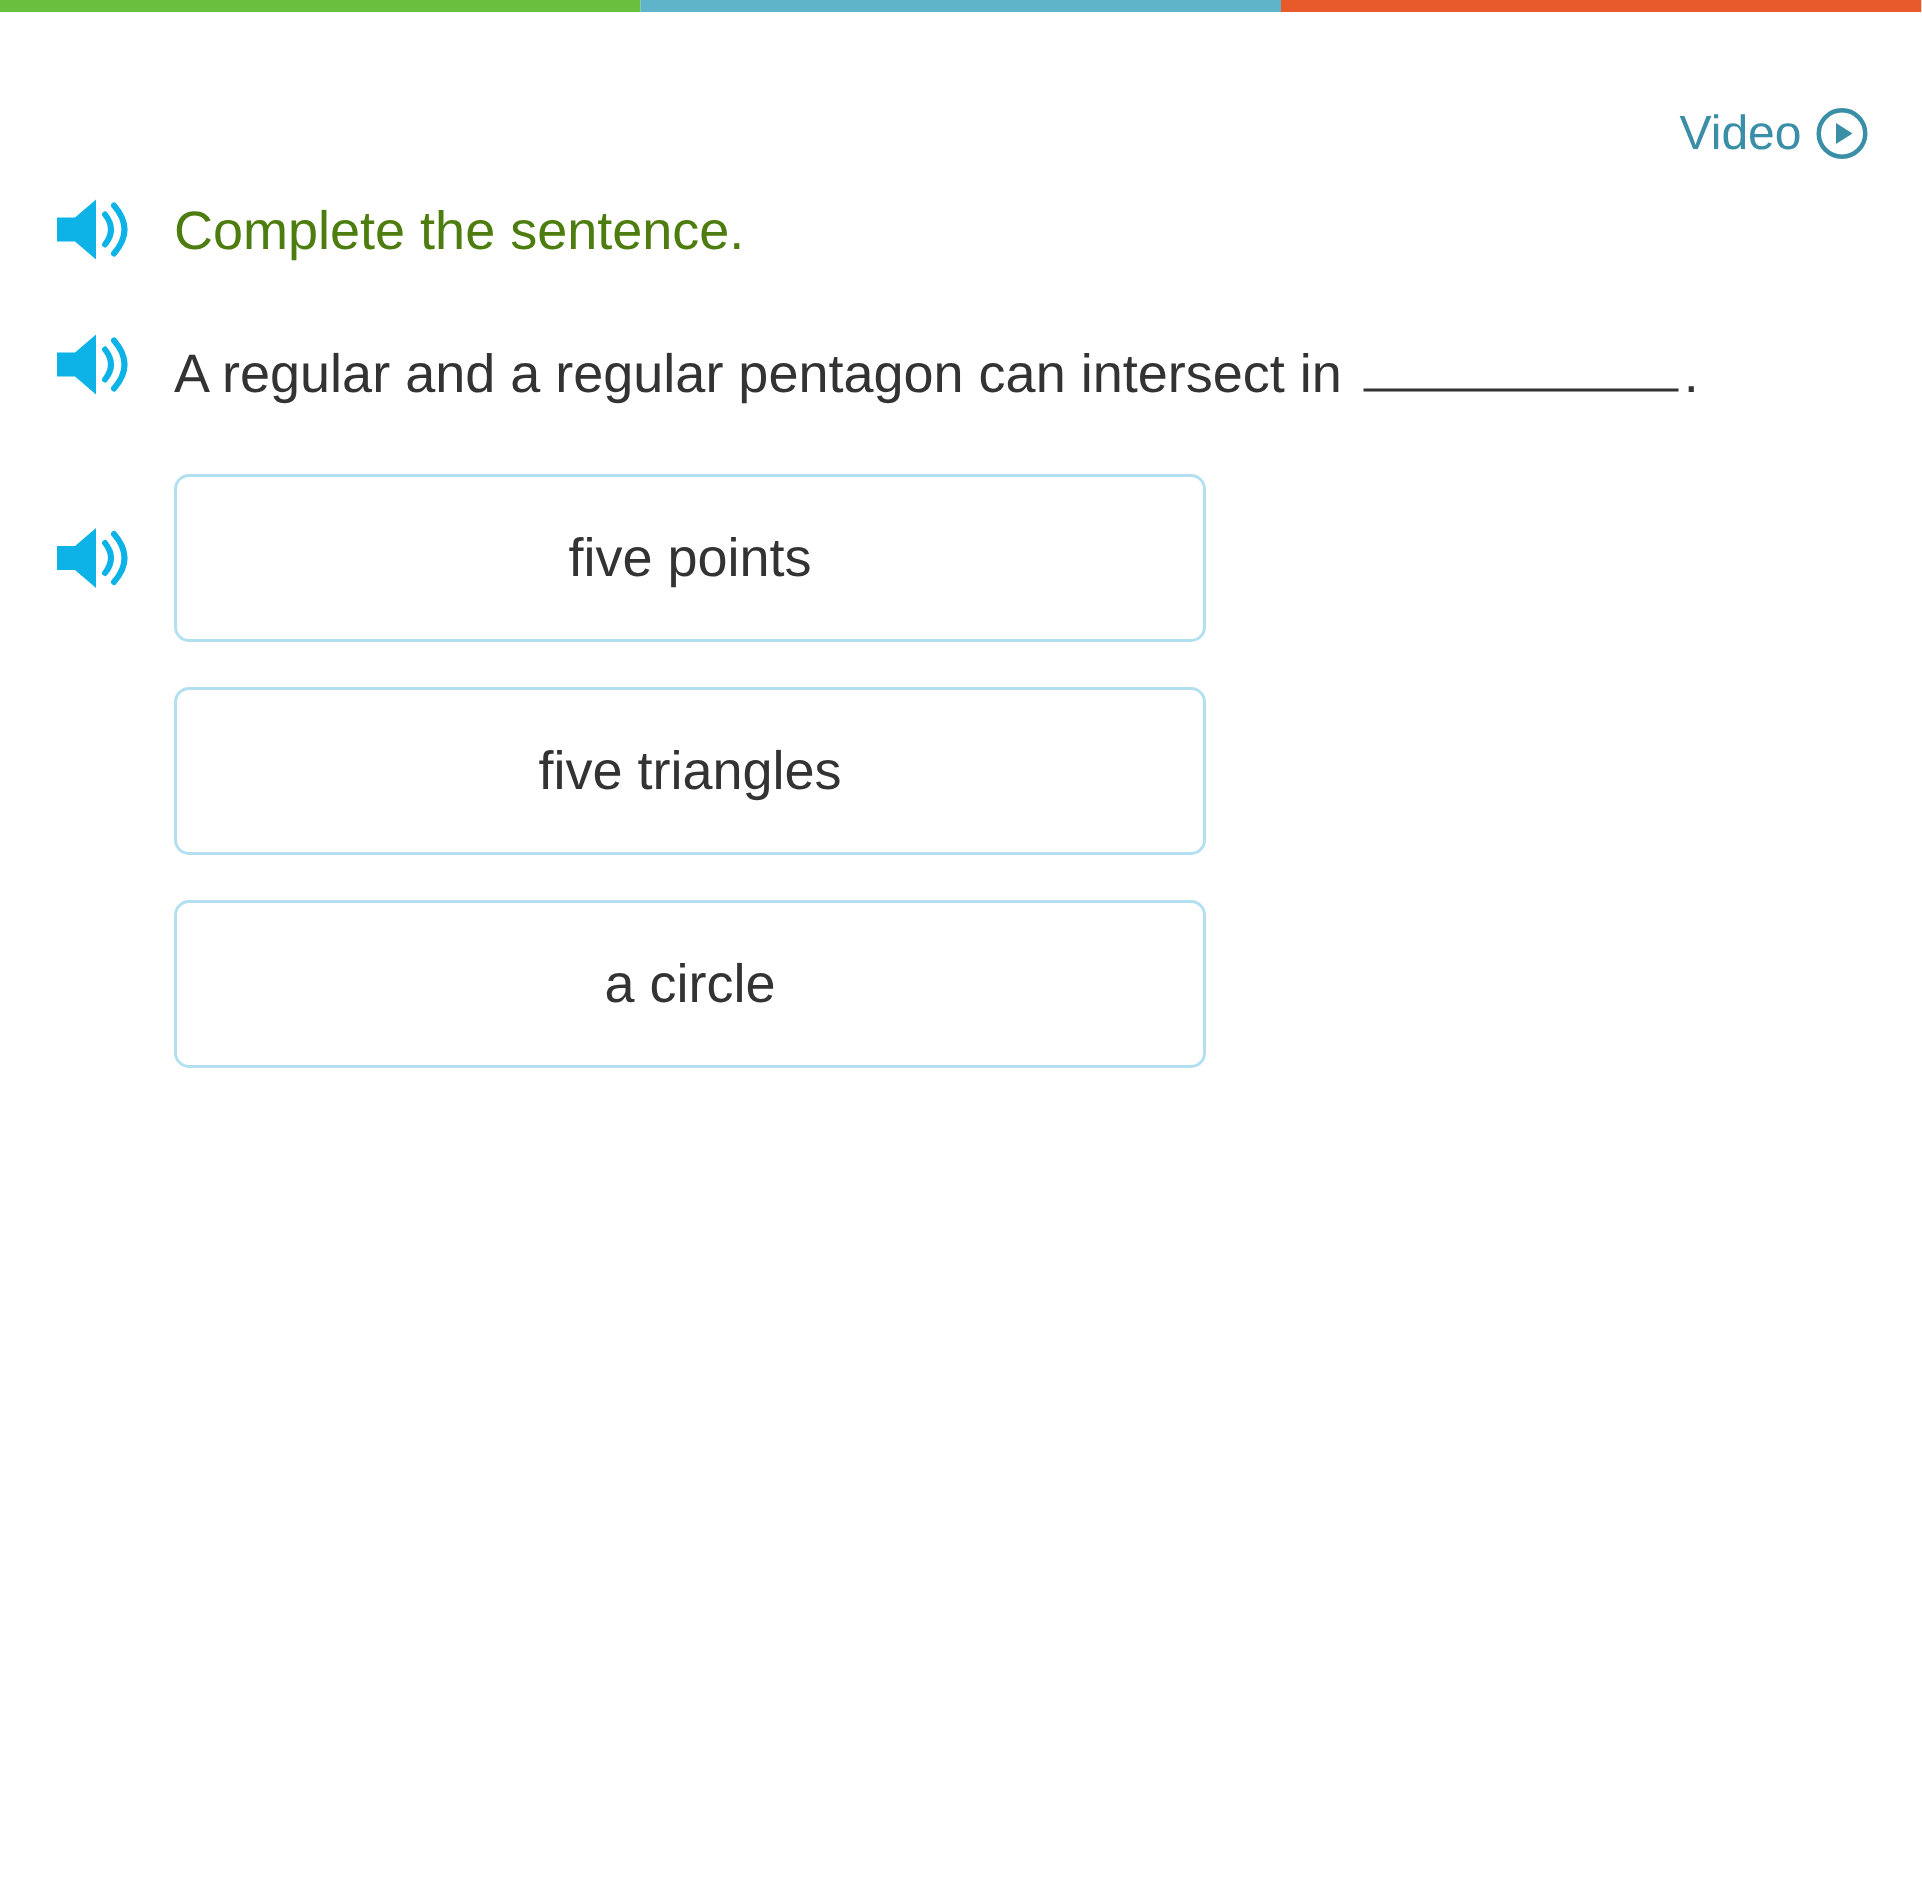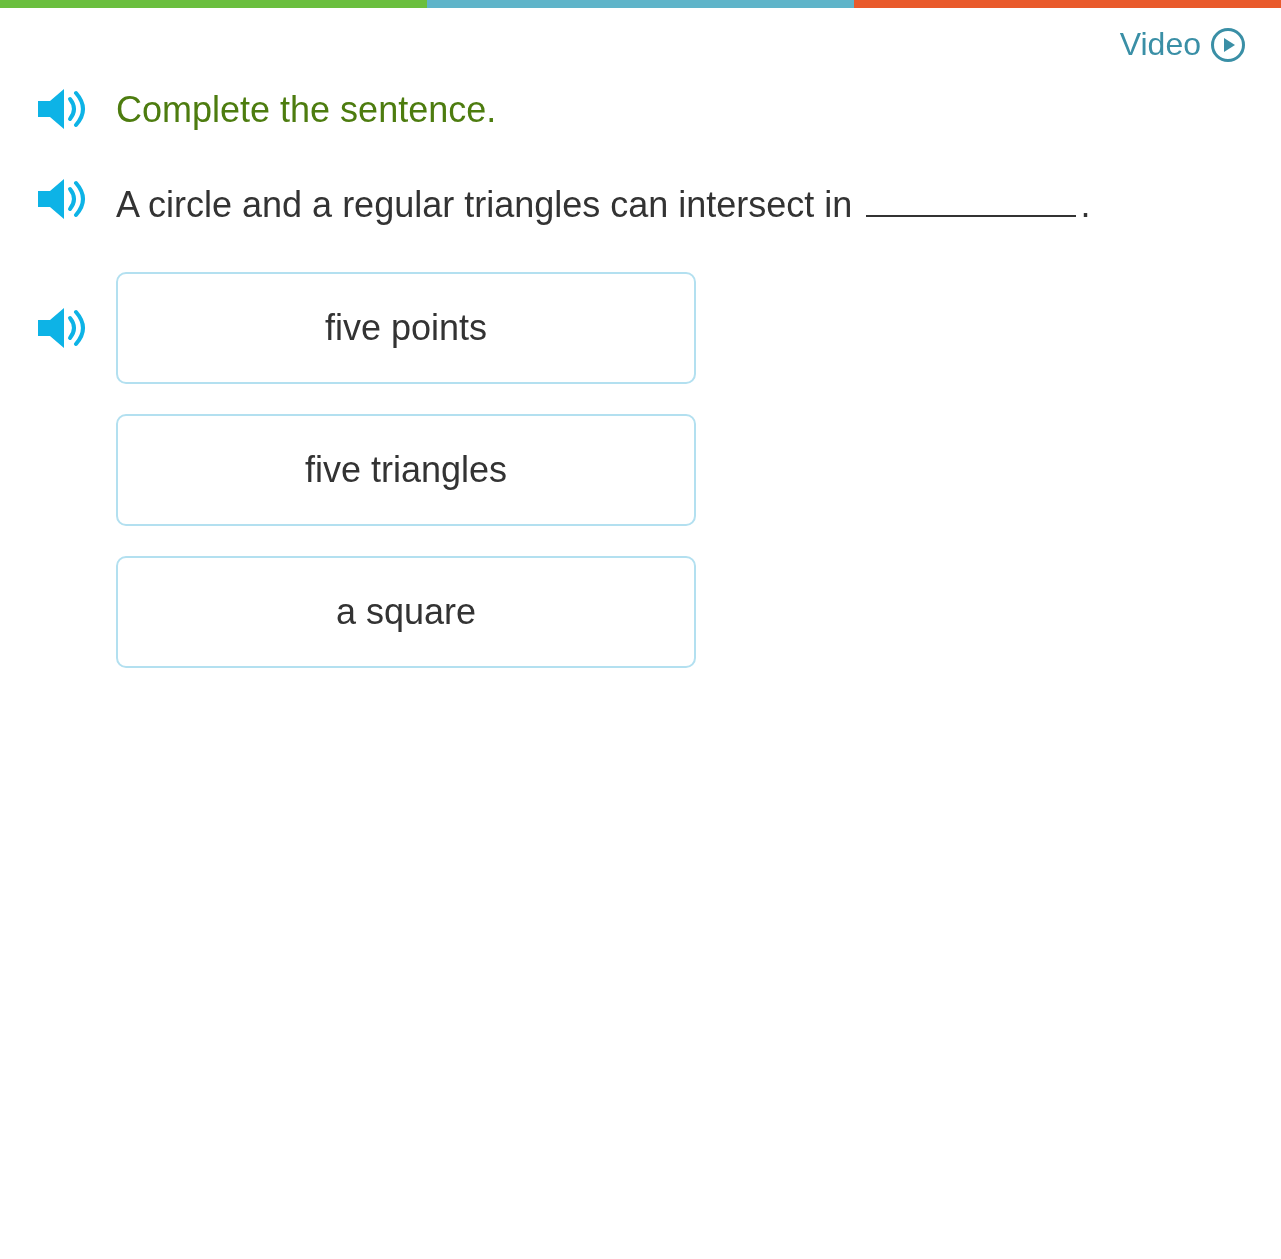--- a/index.html
+++ b/index.html
@@ -28,20 +28,21 @@
     .top-bar .seg-orange {
       background: #e95a2b;
       flex: 1;
     }
     .video-row {
       display: flex;
       justify-content: flex-end;
       align-items: center;
       padding: 18px 36px 10px 36px;
       gap: 10px;
+      margin-top: 44px;
     }
     .video-link {
       color: #3a8fa6;
       font-size: 32px;
       display: flex;
       align-items: center;
       gap: 10px;
       cursor: pointer;
     }
     .play-circle-icon {
@@ -105,21 +106,21 @@
     .options-wrapper {
       display: flex;
       align-items: flex-start;
     }
     .options-col {
       display: flex;
       flex-direction: column;
       gap: 30px;
     }
     .option-button {
-      width: 580px;
+      width: 688px;
       height: 112px;
       border: 2px solid #b3e0f0;
       border-radius: 10px;
       background: #ffffff;
       display: flex;
       align-items: center;
       justify-content: center;
       font-size: 36px;
       color: #333333;
       cursor: pointer;
@@ -170,21 +171,21 @@
     <div class="icon-col">
       <span class="speaker-icon">
         <svg class="speaker-svg" viewBox="0 0 56 44">
           <polygon points="2,14 14,14 28,2 28,42 14,30 2,30" fill="#0db3e6"></polygon>
           <path d="M 34 12 Q 42 22 34 32" stroke="#0db3e6" stroke-width="4" fill="none" stroke-linecap="round"></path>
           <path d="M 40 6 Q 54 22 40 38" stroke="#0db3e6" stroke-width="4" fill="none" stroke-linecap="round"></path>
         </svg>
       </span>
     </div>
     <div class="text-col">
-      <div class="question-text"><span>A circle and a regular triangles can intersect in </span><span class="blank"></span><span>.</span></div>
+      <div class="question-text"><span>A regular and a regular pentagon can intersect in </span><span class="blank"></span><span>.</span></div>
     </div>
   </div>
 
   <div class="options-wrapper">
     <div class="options-icon-col">
       <span class="speaker-icon">
         <svg class="speaker-svg" viewBox="0 0 56 44">
           <polygon points="2,14 14,14 28,2 28,42 14,30 2,30" fill="#0db3e6"></polygon>
           <path d="M 34 12 Q 42 22 34 32" stroke="#0db3e6" stroke-width="4" fill="none" stroke-linecap="round"></path>
           <path d="M 40 6 Q 54 22 40 38" stroke="#0db3e6" stroke-width="4" fill="none" stroke-linecap="round"></path>
@@ -192,18 +193,18 @@
       </span>
     </div>
     <div class="options-col">
       <button class="option-button">
         <span>five points</span>
       </button>
       <button class="option-button">
         <span>five triangles</span>
       </button>
       <button class="option-button">
-        <span>a square</span>
+        <span>a circle</span>
       </button>
     </div>
   </div>
 
 </div>
 
 </body></html>

